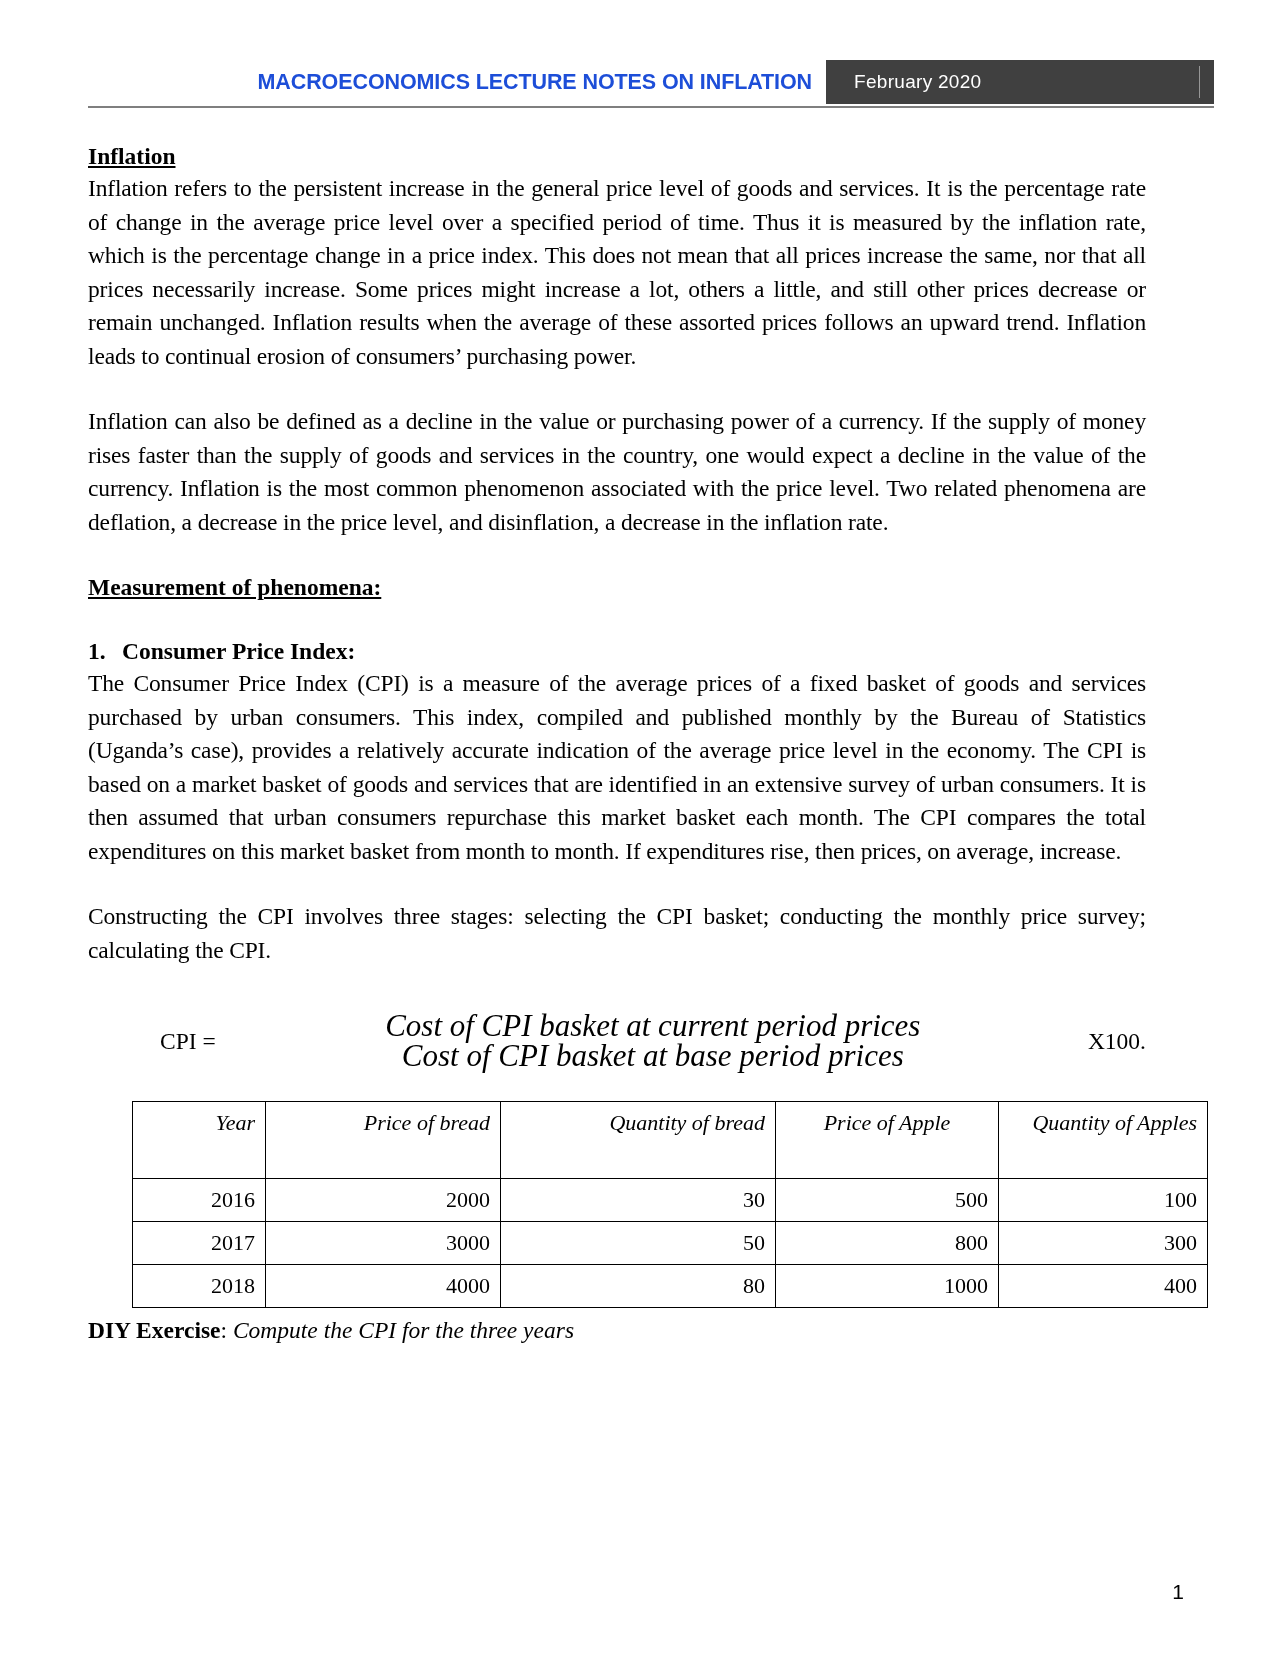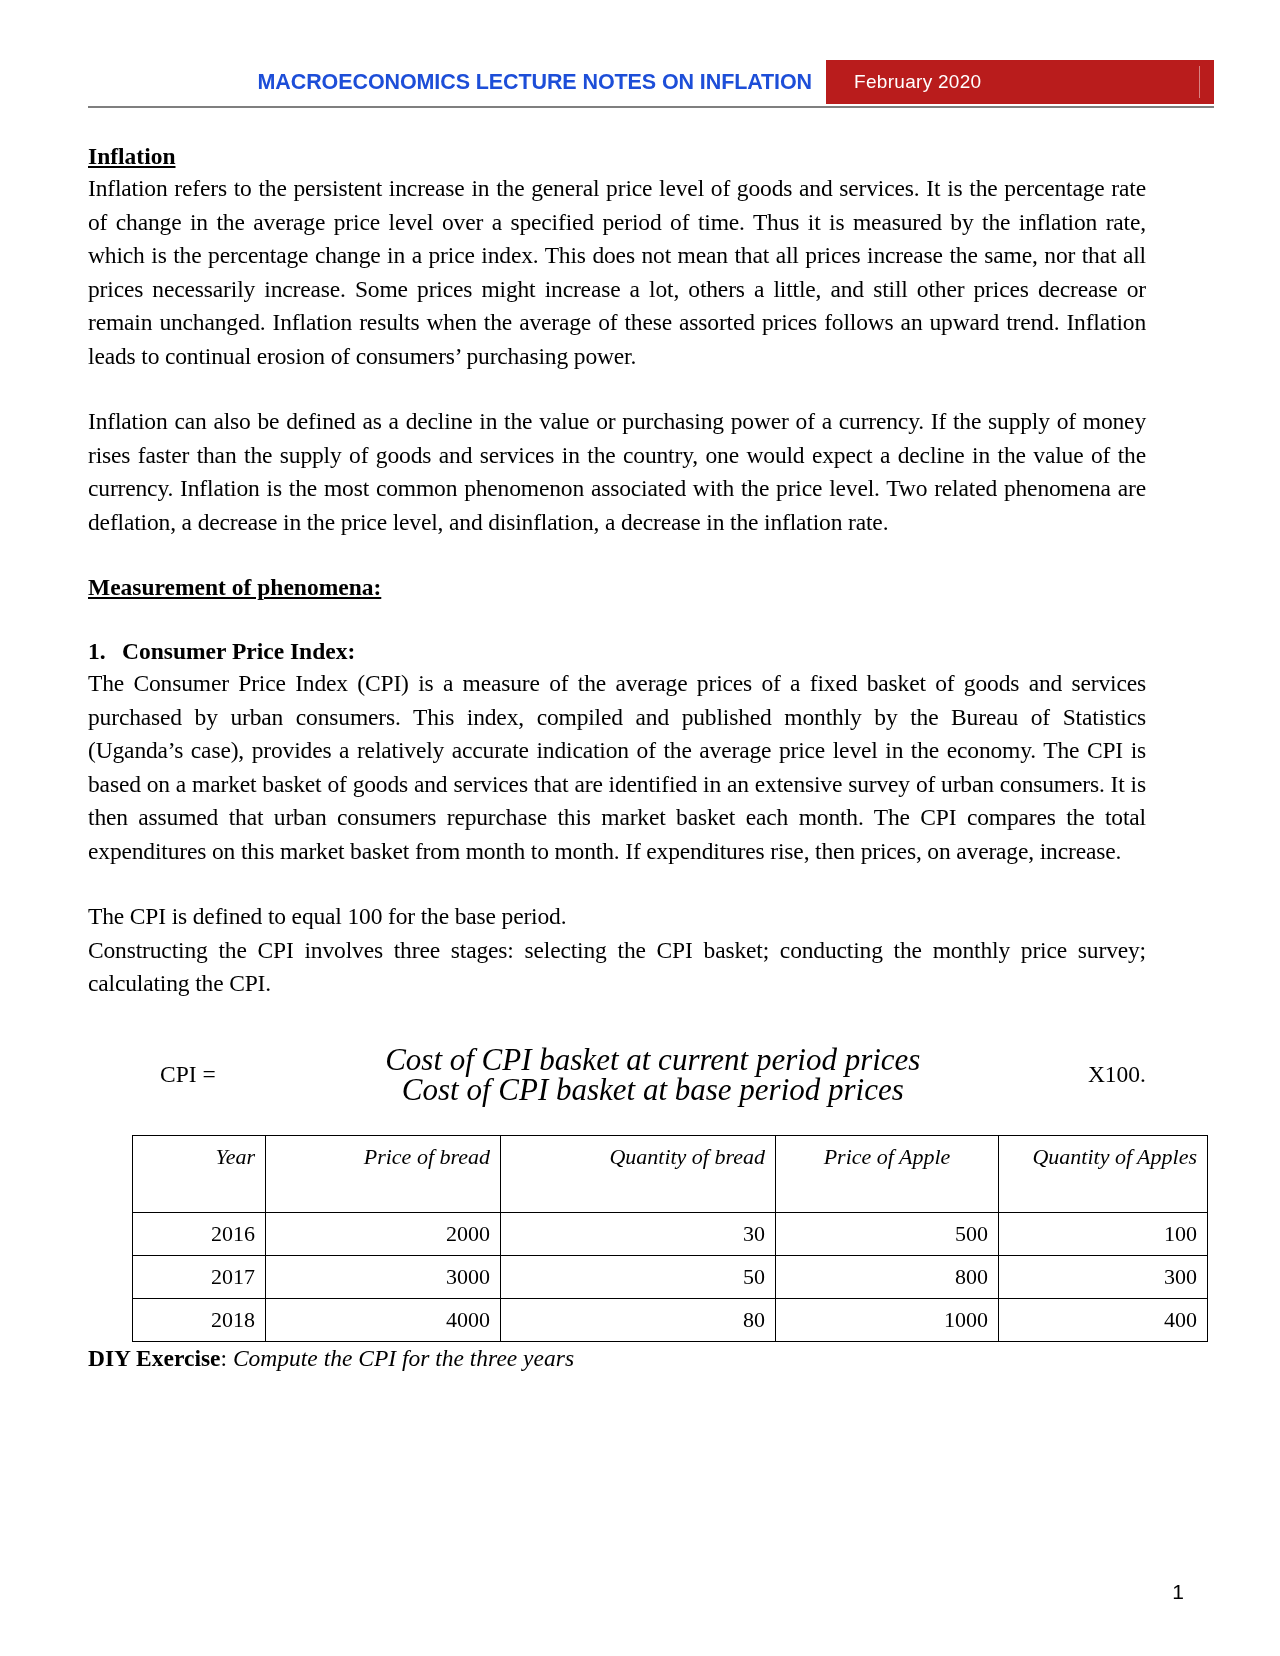--- a/index.html
+++ b/index.html
@@ -211,21 +211,21 @@
     padding-bottom: 4px;
   }
   .col-year   { width: 112px; }
   .col-pbread { width: 214px; }
   .col-qbread { width: 254px; }
   .col-papple { width: 202px; }
   .col-qapple { width: 188px; }
 
   
   .diy {
-    margin-top: 0;
+    margin-top: 6px;
     font-size: 23.5px;
     line-height: 32px;
   }
   .diy .lbl {
     font-weight: bold;
   }
   .diy .ital {
     font-style: italic;
   }
 
@@ -239,21 +239,21 @@
   }
 </style>
 </head>
 <body>
 
 <div class="page">
 
   <div class="header">
     <div class="header-row">
       <div class="header-title">MACROECONOMICS LECTURE NOTES ON INFLATION</div>
-      <div class="header-date-box" style="background: #b91c1c;">
+      <div class="header-date-box" style="background: #404040;">
         <div class="header-date-text">February  2020</div>
         <div class="header-date-sep"></div>
       </div>
     </div>
     <div class="header-rule"></div>
   </div>
 
   <div class="content">
 
     <div class="h-underline">Inflation</div>
@@ -273,21 +273,20 @@
 
     <div class="numbered-head">
       <span class="num">1.</span>
       <span>Consumer Price Index:</span>
     </div>
 
     <p class="body">The Consumer Price Index (CPI) is a measure of the average prices of a fixed basket of goods and services purchased by urban consumers. This index, compiled and published monthly by the Bureau of Statistics (Uganda’s case), provides a relatively accurate indication of the average price level in the economy. The CPI is based on a market basket of goods and services that are identified in an extensive survey of urban consumers. It is then assumed that urban consumers repurchase this market basket each month. The CPI compares the total expenditures on this market basket from month to month. If expenditures rise, then prices, on average, increase.</p>
 
     <div class="blank"></div>
 
-    <div class="body">The CPI is defined to equal 100 for the base period.</div>
 
     <div class="body">Constructing the CPI involves three stages: selecting the CPI basket; conducting the monthly price survey; calculating the CPI.</div>
 
     
     <div class="formula-block">
       <div class="formula-row">
         <span class="formula-lhs">CPI = </span>
         <span class="fraction">
           <span class="numer">Cost of CPI basket at current period prices</span>
           <span class="bar"></span>

